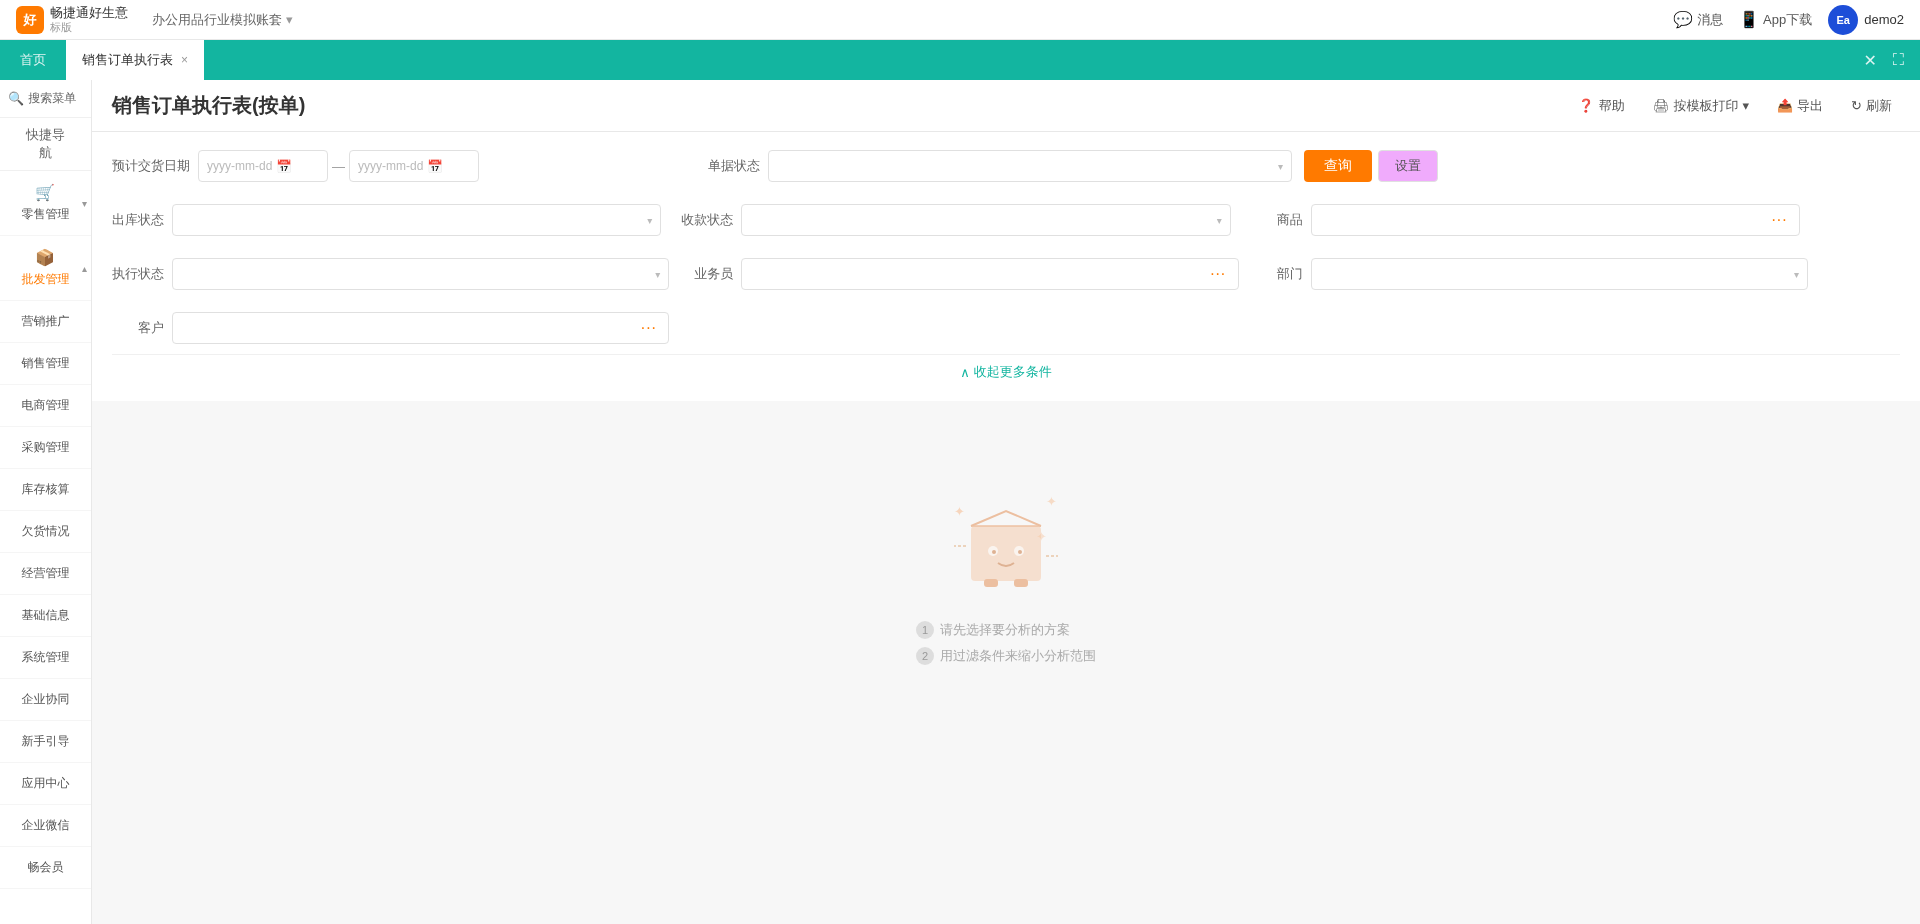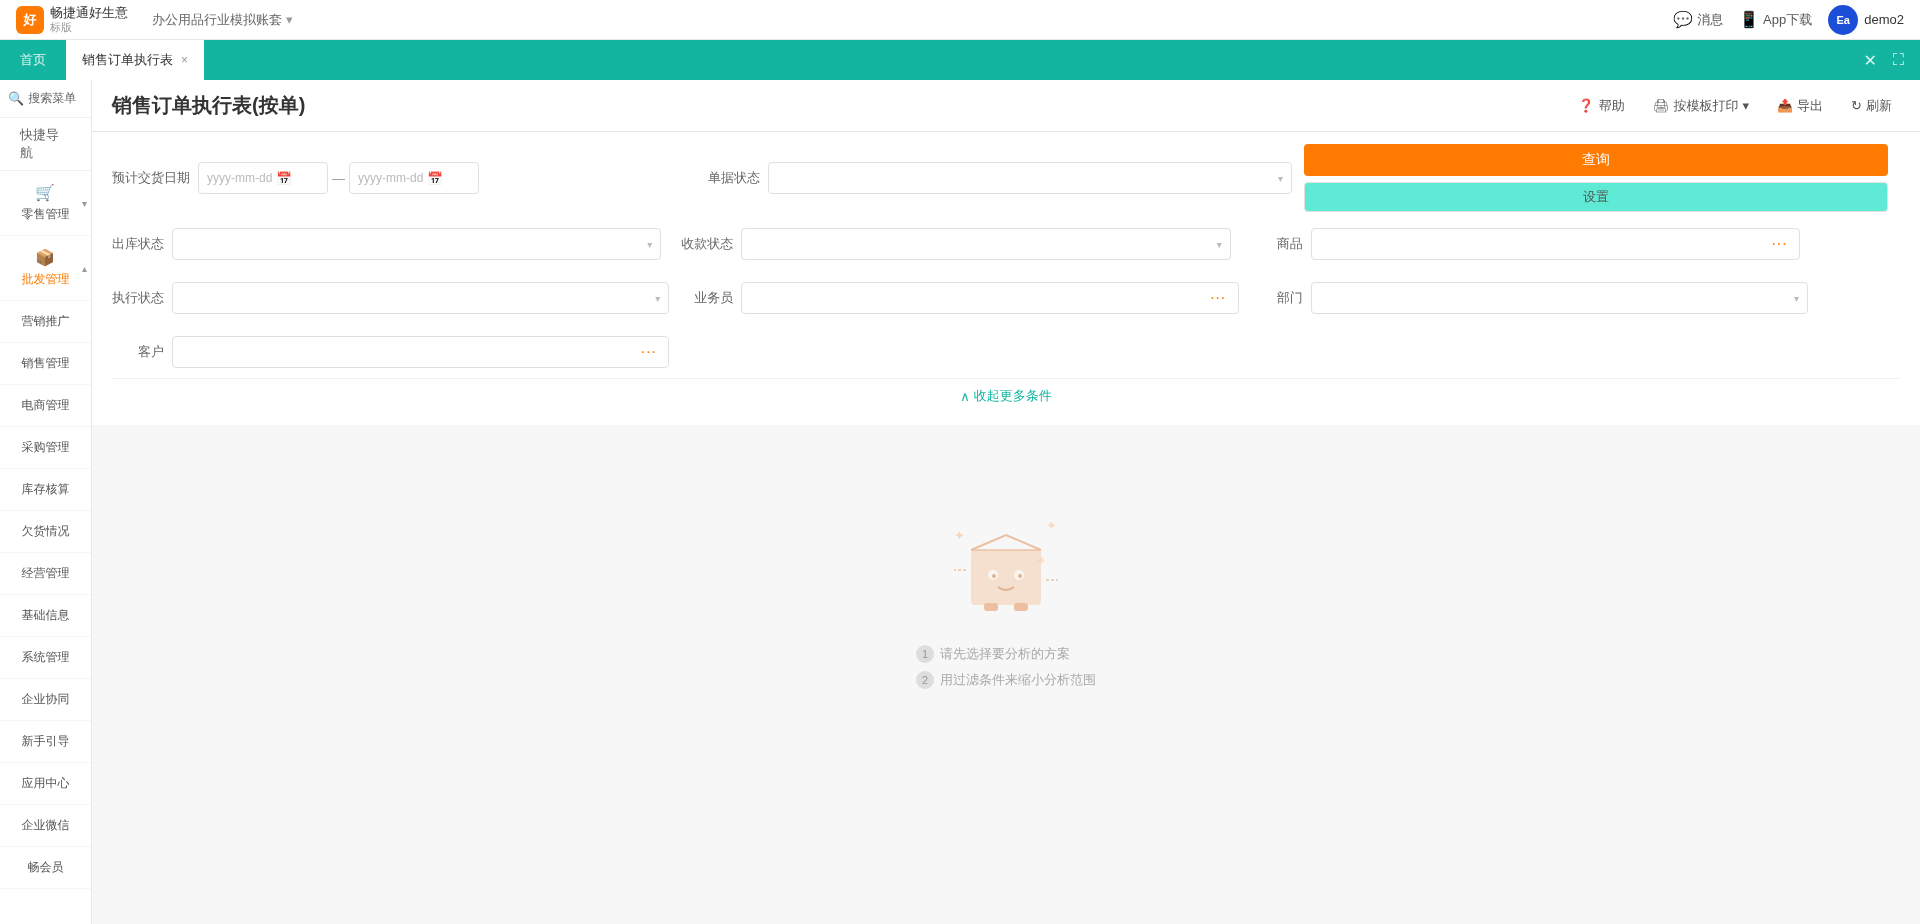--- a/index.html
+++ b/index.html
@@ -160,20 +160,21 @@
       align-items: center;
       gap: 4px;
       color: #666;
       cursor: pointer;
     }
     .sidebar-quick-nav {
       padding: 8px 20px;
       color: #666;
       cursor: pointer;
       border-bottom: 1px solid #f0f0f0;
+      text-align: center;
     }
     .sidebar-menu-item {
       padding: 12px 8px;
       text-align: center;
       color: #555;
       cursor: pointer;
       border-bottom: 1px solid #f5f5f5;
       display: flex;
       flex-direction: column;
       align-items: center;
@@ -377,21 +378,21 @@
       display: flex;
       align-items: center;
       justify-content: center;
       font-size: 11px;
       flex-shrink: 0;
     }
 
     
     .right-action-group {
       display: flex;
-      flex-direction: column;
+      flex-direction: row;
       gap: 6px;
     }
 
     
     .filter-container {
       background: #fff;
       padding: 12px 20px;
     }
 
     
@@ -404,21 +405,21 @@
       color: #fff;
       border: none;
       border-radius: 4px;
       padding: 7px 20px;
       cursor: pointer;
       font-size: 14px;
       white-space: nowrap;
     }
     .settings-btn {
       border: 1px solid #e0e0e0;
-      background: #5eead4;
+      background: #f0abfc;
       color: #555;
       border-radius: 4px;
       padding: 5px 16px;
       cursor: pointer;
       font-size: 13px;
       white-space: nowrap;
     }
 
     .filter-cell {
       display: flex;

